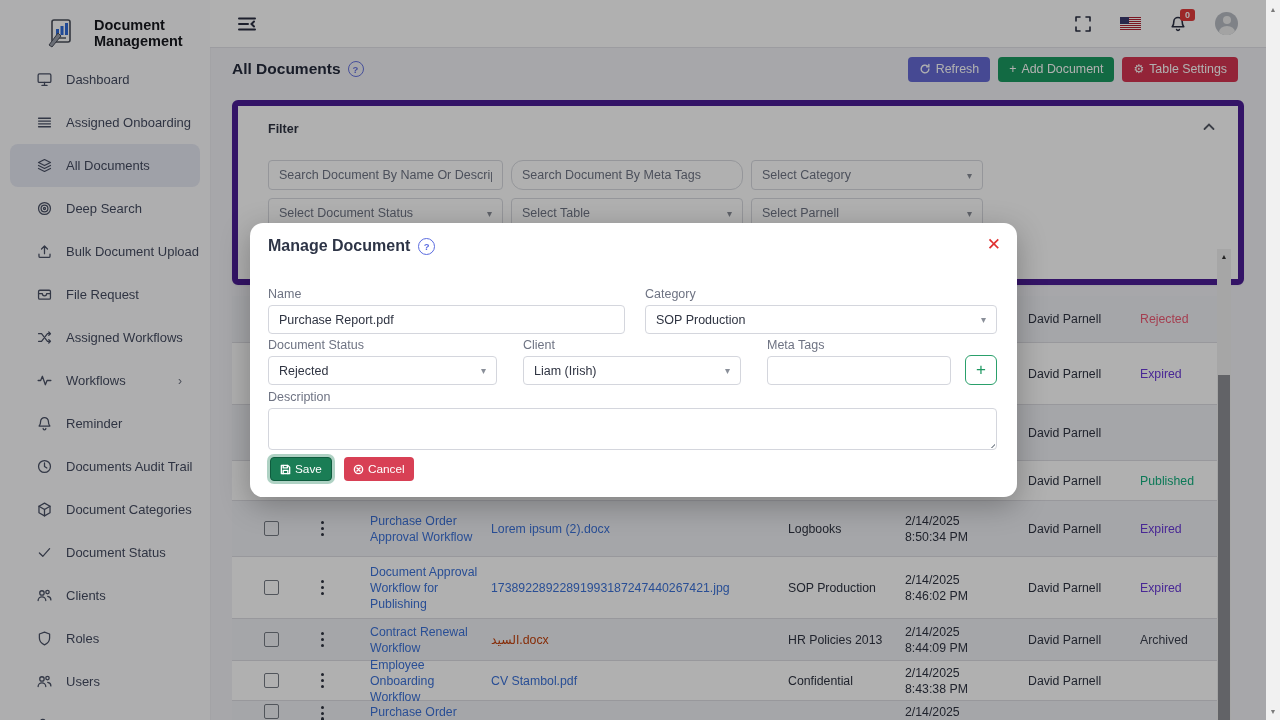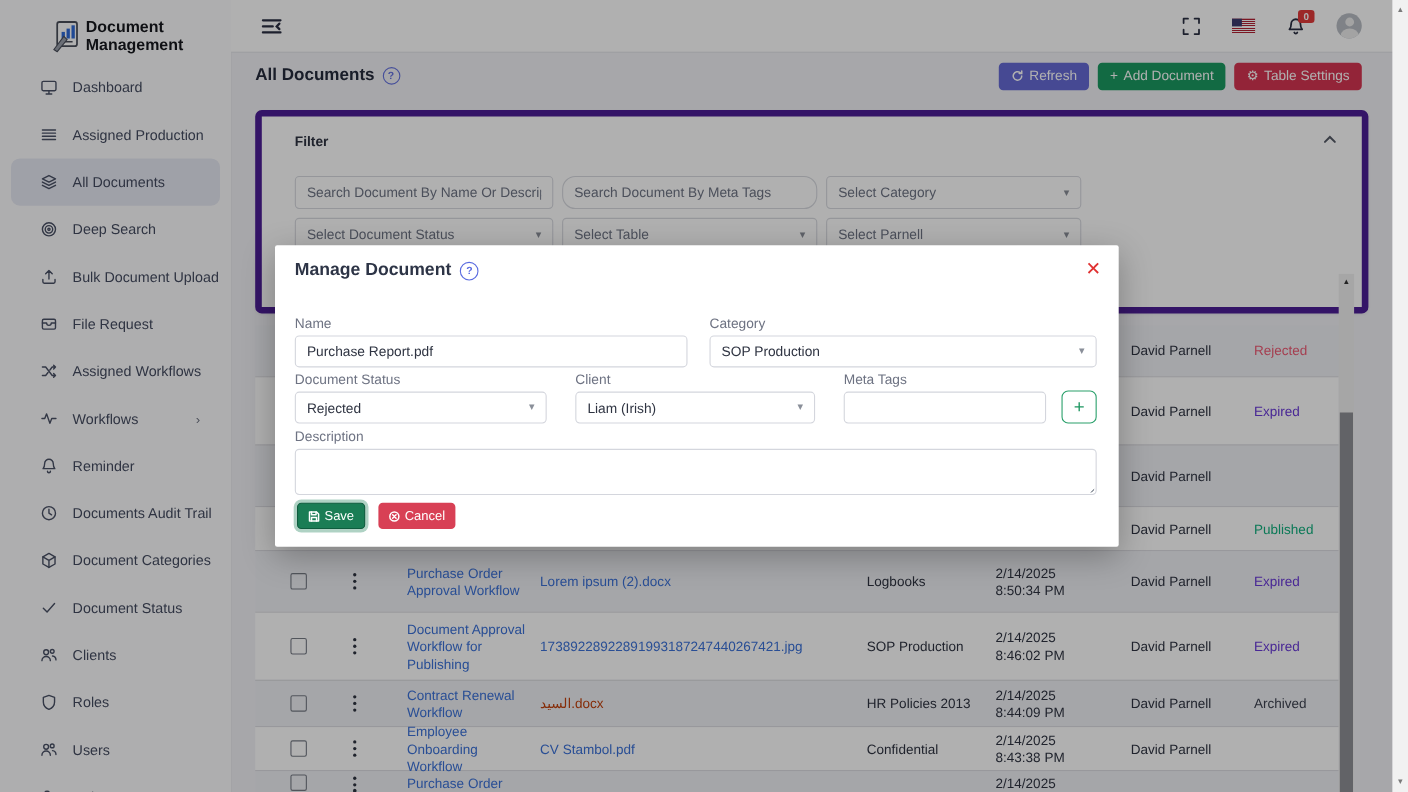--- a/index.html
+++ b/index.html
@@ -2,21 +2,21 @@
 <html><head>
 <meta charset="utf-8">
 <style>
   html,body{margin:0;padding:0;width:1280px;height:720px;overflow:hidden;
     font-family:"Liberation Sans","DejaVu Sans",sans-serif;background:#f2f2f6;}
   #app{position:relative;width:1280px;height:720px;overflow:hidden;}
 
   
   .sidebar{position:absolute;left:0;top:0;width:210px;height:720px;background:#fdfdfe;
     border-right:1px solid #ececf1;z-index:1;}
-  .logo{height:46px;padding-top:10px;display:flex;align-items:center;gap:4px;padding-left:46px;}
+  .logo{height:46px;padding-top:10px;display:flex;align-items:center;gap:20px;padding-left:46px;}
   .logo-icon{width:28px;height:30px;flex:0 0 auto;}
   .logo-text{font-size:14.5px;font-weight:bold;color:#16181d;line-height:1.12;}
   .menu{padding-top:2px;}
   .menu-item{height:43px;display:flex;align-items:center;gap:13px;padding-left:26px;
     margin:0 10px;border-radius:8px;color:#454c61;font-size:13px;cursor:pointer;position:relative;}
   .menu-item.active{background:#e7e9f3;}
   .mi-icon{width:17px;height:17px;color:#4a5166;flex:0 0 auto;display:flex;}
   .mi-icon svg{width:17px;height:17px;fill:none;stroke:currentColor;stroke-width:1.5;
     stroke-linecap:round;stroke-linejoin:round;}
   .mi-label{white-space:nowrap;}
@@ -96,21 +96,21 @@
   .ts-thumb{position:absolute;left:1px;top:126px;bottom:0;width:12px;background:#8f9096;cursor:pointer;}
 
   
   .page-scroll{position:absolute;right:0;top:0;width:14px;height:720px;background:#f1f1f1;z-index:60;}
   .ps-arrow{position:absolute;left:0;width:14px;height:14px;display:flex;align-items:center;
     justify-content:center;color:#7a7a7a;font-size:7px;cursor:pointer;}
   .ps-arrow.up{top:2px;} .ps-arrow.down{bottom:2px;}
 
   
   .backdrop{position:absolute;left:0;top:0;width:1266px;height:720px;background:rgba(0,0,0,0.31);z-index:40;}
-  .modal{position:absolute;left:250px;top:223px;width:767px;height:274px;background:#fff;border-radius:2px;
+  .modal{position:absolute;left:250px;top:223px;width:767px;height:274px;background:#fff;border-radius:13px;
     box-shadow:0 8px 30px rgba(0,0,0,.28);z-index:50;}
   .m-title{position:absolute;left:18px;top:14px;font-size:16px;font-weight:bold;color:#2d3446;
     display:flex;align-items:center;gap:8px;}
   .m-title .help-ic{border-color:#5a6be0;color:#5a6be0;width:15px;height:15px;}
   .m-close{position:absolute;right:14px;top:11px;color:#e03131;font-size:17px;line-height:17px;cursor:pointer;padding:2px;}
   .m-label{position:absolute;font-size:12.5px;color:#6e7383;}
   .m-field{position:absolute;height:29px;border:1px solid #d4d6dd;border-radius:4px;background:#fff;
     box-sizing:border-box;display:flex;align-items:center;font-size:12.5px;}
   .m-field input{border:none;outline:none;width:100%;height:100%;padding:0 10px;font-size:12.5px;
     font-family:inherit;color:#2f3442;background:transparent;}
@@ -160,21 +160,21 @@
             </svg>
           </span>
           <span class="mi-label">Dashboard</span>
         </div>
         <div class="menu-item">
           <span class="mi-icon">
             <svg viewBox="0 0 20 20">
               <path d="M3 5h14M3 8.3h14M3 11.6h14M3 15h14"></path>
             </svg>
           </span>
-          <span class="mi-label">Assigned Production</span>
+          <span class="mi-label">Assigned Onboarding</span>
         </div>
         <div class="menu-item active" style="background: rgb(231, 233, 243);">
           <span class="mi-icon">
             <svg viewBox="0 0 20 20">
               <path d="M10 3L3 6.5 10 10l7-3.5L10 3z"></path>
               <path d="M3 10l7 3.5 7-3.5"></path>
               <path d="M3 13.5L10 17l7-3.5"></path>
             </svg>
           </span>
           <span class="mi-label">All Documents</span>

